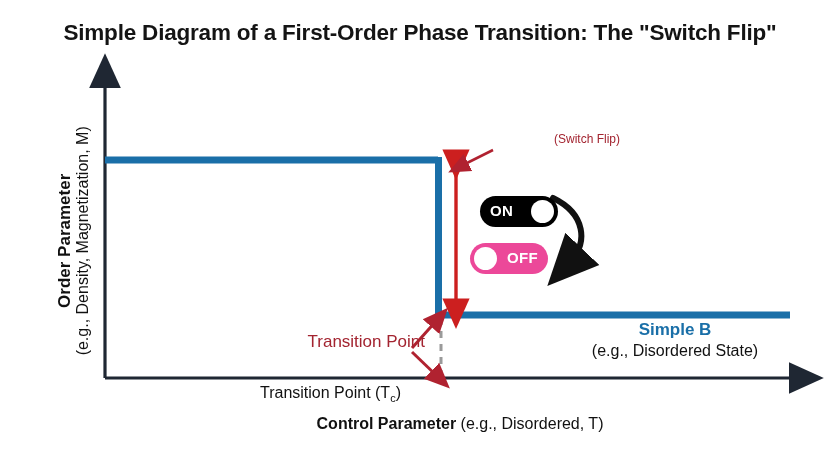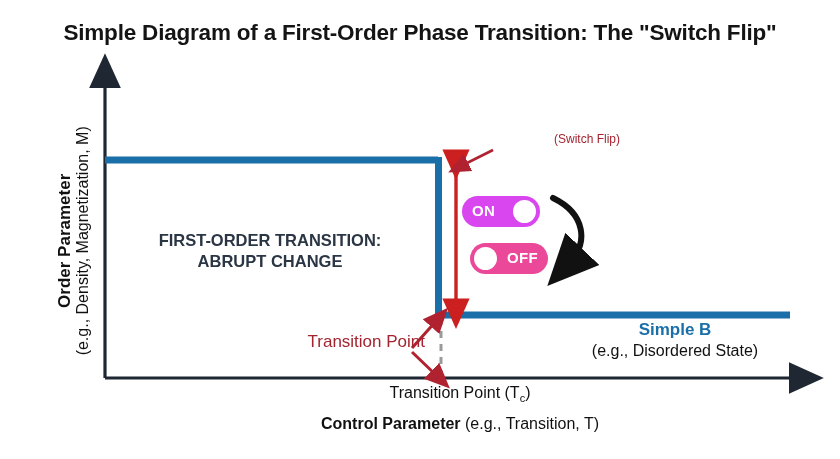--- a/index.html
+++ b/index.html
@@ -43,33 +43,33 @@
   .jump{position:absolute;left:487px;top:132px;width:230px;line-height:1.2;}
   .jump .t1{font-weight:bold;font-size:17px;color:#a32430;white-space:nowrap;}
   .jump .t2{font-size:12px;color:#a32430;display:block;text-align:center;width:200px;}
 
   .tp-lab{
     position:absolute;left:265px;top:332px;width:160px;text-align:right;
     font-weight:normal;font-size:17px;color:#a32430;white-space:nowrap;
   }
 
   .xlab1{
-    position:absolute;left:260px;top:384px;width:400px;text-align:center;
+    position:absolute;left:260px;top:384px;width:400px;text-align:left;
     font-size:16px;color:#111;
   }
   .xlab1 sub{font-size:11px;}
   .xlab2{
     position:absolute;left:210px;top:415px;width:500px;text-align:center;
     font-size:16px;color:#111;
   }
   .xlab2 b{font-weight:bold;}
 
   
   .toggle{position:absolute;border-radius:999px;display:flex;align-items:center;}
-  .toggle-on{left:462px;top:196px;width:78px;height:31px;background:#d946ef;}
+  .toggle-on{left:480px;top:196px;width:78px;height:31px;background:#000000;}
   .toggle-off{left:470px;top:243px;width:78px;height:31px;background:#ec4899;}
   .toggle .knob{width:23px;height:23px;border-radius:50%;background:#ffffff;position:absolute;top:4px;}
   .toggle-on .knob{right:4px;}
   .toggle-off .knob{left:4px;}
   .toggle .tlabel{
     position:absolute;color:#ffffff;font-weight:bold;font-size:15px;letter-spacing:0.3px;
   }
   .toggle-on .tlabel{left:10px;top:6px;}
   .toggle-off .tlabel{right:10px;top:6px;}
 </style>
@@ -120,24 +120,20 @@
 
     <path d="M553,198 C586,214 588,243 570,262" fill="none" stroke="#111111" stroke-width="6" stroke-linecap="round" marker-end="url(#blkArrow)"></path>
   </svg>
 
   <div class="ylab">
     <div class="l1">Order Parameter</div>
     <div class="l2">(e.g., Density, Magnetization, M)</div>
   </div>
 
 
-  <div class="center-note">
-    <div>FIRST-ORDER TRANSITION:</div>
-    <div>ABRUPT CHANGE</div>
-  </div>
 
   <div class="jump">
     <div class="t2">(Switch Flip)</div>
   </div>
 
   <div class="toggle toggle-on">
     <span class="tlabel">ON</span>
     <span class="knob"></span>
   </div>
   <div class="toggle toggle-off">
@@ -147,15 +143,15 @@
 
   <div class="tp-lab">Transition Point</div>
 
   <div class="phaseB">
     <div class="t1">Simple B</div>
     <div class="t2">(e.g., Disordered State)</div>
   </div>
 
   <div class="xlab1"><span>Transition Point (T</span><sub>c</sub><span>)</span></div>
 
-  <div class="xlab2"><b>Control Parameter</b><span> (e.g., Transition, T)</span></div>
+  <div class="xlab2"><b>Control Parameter</b><span> (e.g., Disordered, T)</span></div>
 
 </div>
 
 </body></html>

